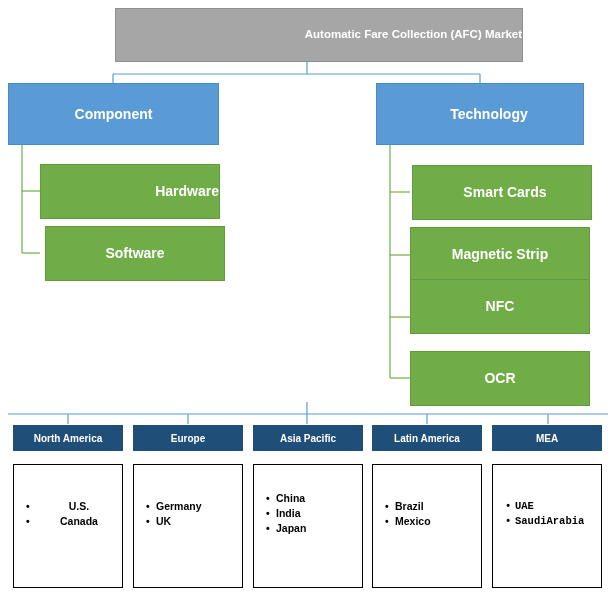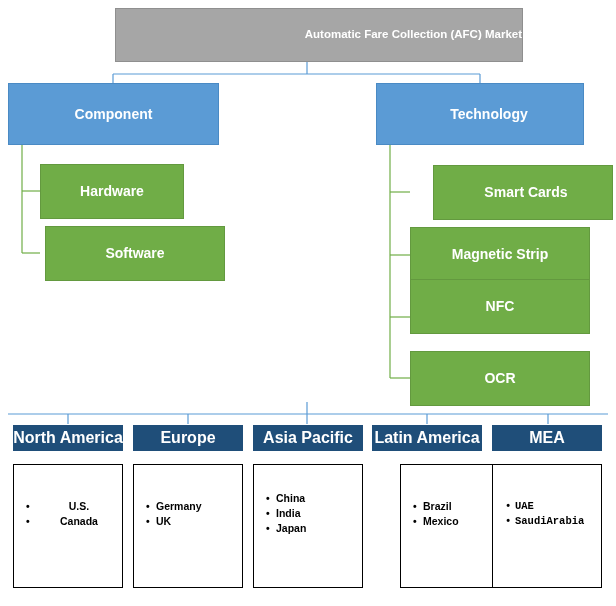--- a/index.html
+++ b/index.html
@@ -43,21 +43,21 @@
   .leaf-node {
     background: #70ad47;
     border: 1px solid #63993f;
   }
   .region-head {
     position: absolute;
     box-sizing: border-box;
     background: #1f4e79;
     color: #ffffff;
     font-weight: bold;
-    font-size: 16px;
+    font-size: 10px;
     display: flex;
     align-items: center;
     justify-content: center;
     text-align: center;
   }
   .region-box {
     position: absolute;
     box-sizing: border-box;
     background: #ffffff;
     border: 1px solid #000000;
@@ -120,31 +120,31 @@
     <line x1="548" y1="414" x2="548" y2="424" stroke="#5b9bd5" stroke-width="1.2"></line>
   </svg>
 
   <div class="node root-node" style="left:115px; top:8px; width:408px; height:54px;justify-content:flex-end;">
     <span>Automatic Fare Collection (AFC) Market</span>
   </div>
 
   <div class="node branch-node" style="left:8px; top:83px; width:211px; height:62px;">
     <span>Component</span>
   </div>
-  <div class="node leaf-node" style="left:40px; top:164px; width:144px; height:55px;">
+  <div class="node leaf-node" style="left:40px; top:164px; width:180px; height:55px;justify-content:flex-end;">
     <span>Hardware</span>
   </div>
   <div class="node leaf-node" style="left:45px; top:226px; width:180px; height:55px;">
     <span>Software</span>
   </div>
 
   <div class="node branch-node" style="left:376px; top:83px; width:208px; height:62px;padding-left:18px;">
     <span>Technology</span>
   </div>
-  <div class="node leaf-node" style="left:433px; top:165px; width:180px; height:55px;padding-left:6px;">
+  <div class="node leaf-node" style="left:412px; top:165px; width:180px; height:55px;padding-left:6px;">
     <span>Smart Cards</span>
   </div>
   <div class="node leaf-node" style="left:410px; top:227px; width:180px; height:55px;">
     <span>Magnetic Strip</span>
   </div>
   <div class="node leaf-node" style="left:410px; top:279px; width:180px; height:55px;align-items:center;">
     <span>NFC</span>
   </div>
   <div class="node leaf-node" style="left:410px; top:351px; width:180px; height:55px;">
     <span>OCR</span>
@@ -178,21 +178,21 @@
       <li>UK</li>
     </ul>
   </div>
   <div class="region-box" style="left:253px; top:464px; width:110px; height:124px; padding-top:26px;">
     <ul>
       <li>China</li>
       <li>India</li>
       <li>Japan</li>
     </ul>
   </div>
-  <div class="region-box" style="left:372px; top:464px; width:110px; height:124px;margin-left:28px;">
+  <div class="region-box" style="left:372px; top:464px; width:110px; height:124px;">
     <ul>
       <li>Brazil</li>
       <li>Mexico</li>
     </ul>
   </div>
   <div class="region-box" style="left:492px; top:464px; width:110px; height:124px;font-family:Liberation Mono, monospace;">
     <ul>
       <li>UAE</li>
       <li>SaudiArabia</li>
     </ul>

